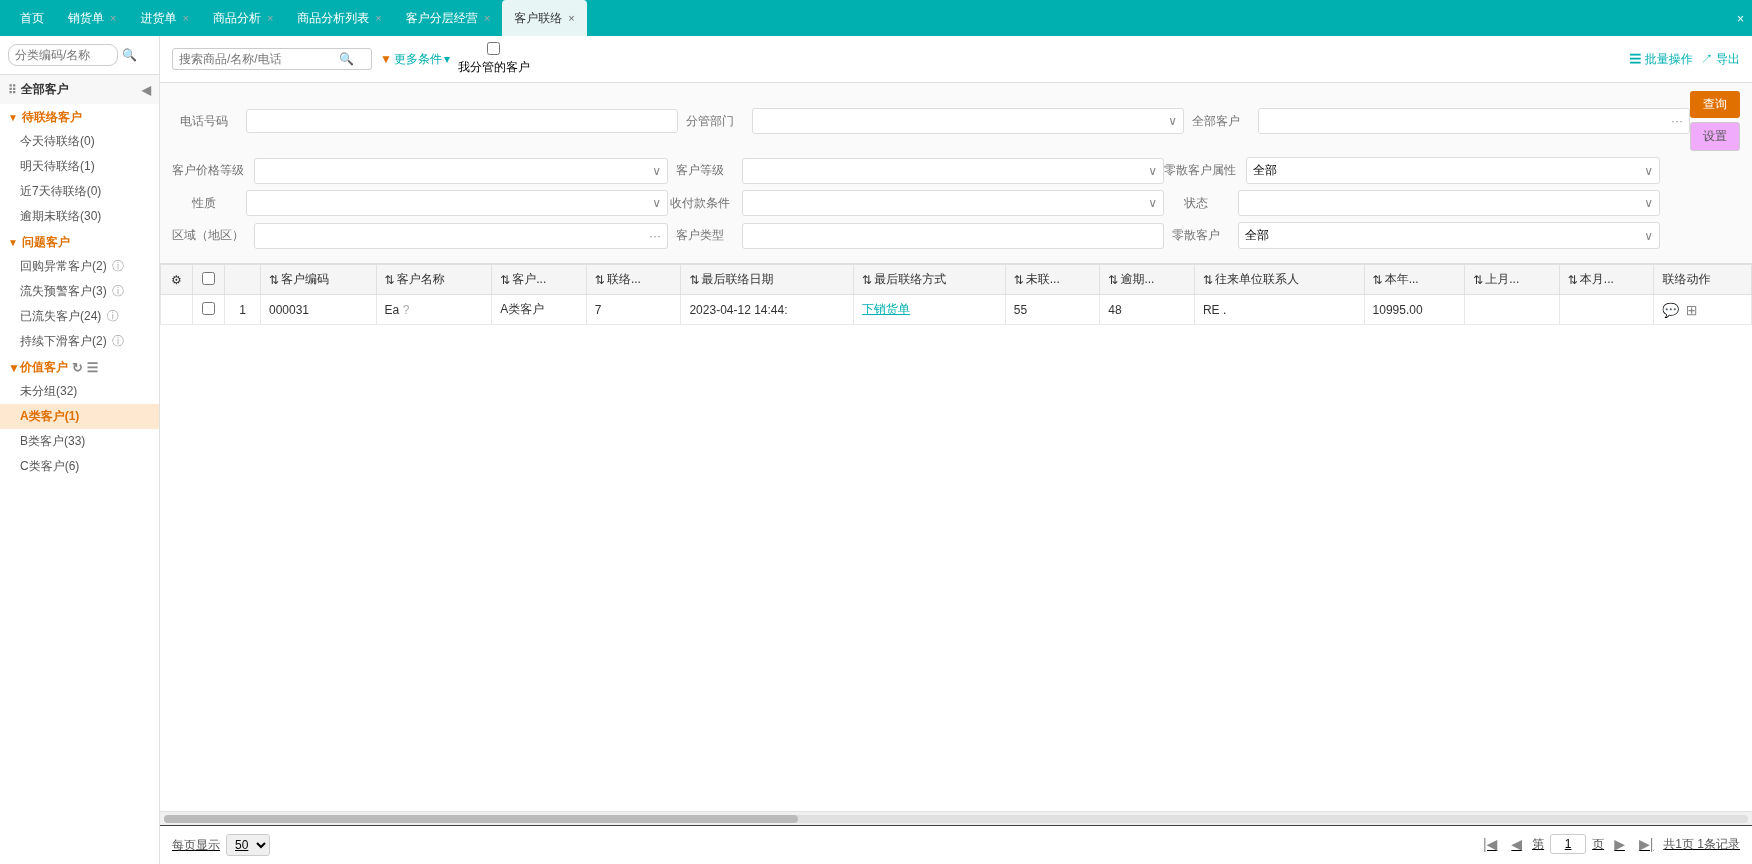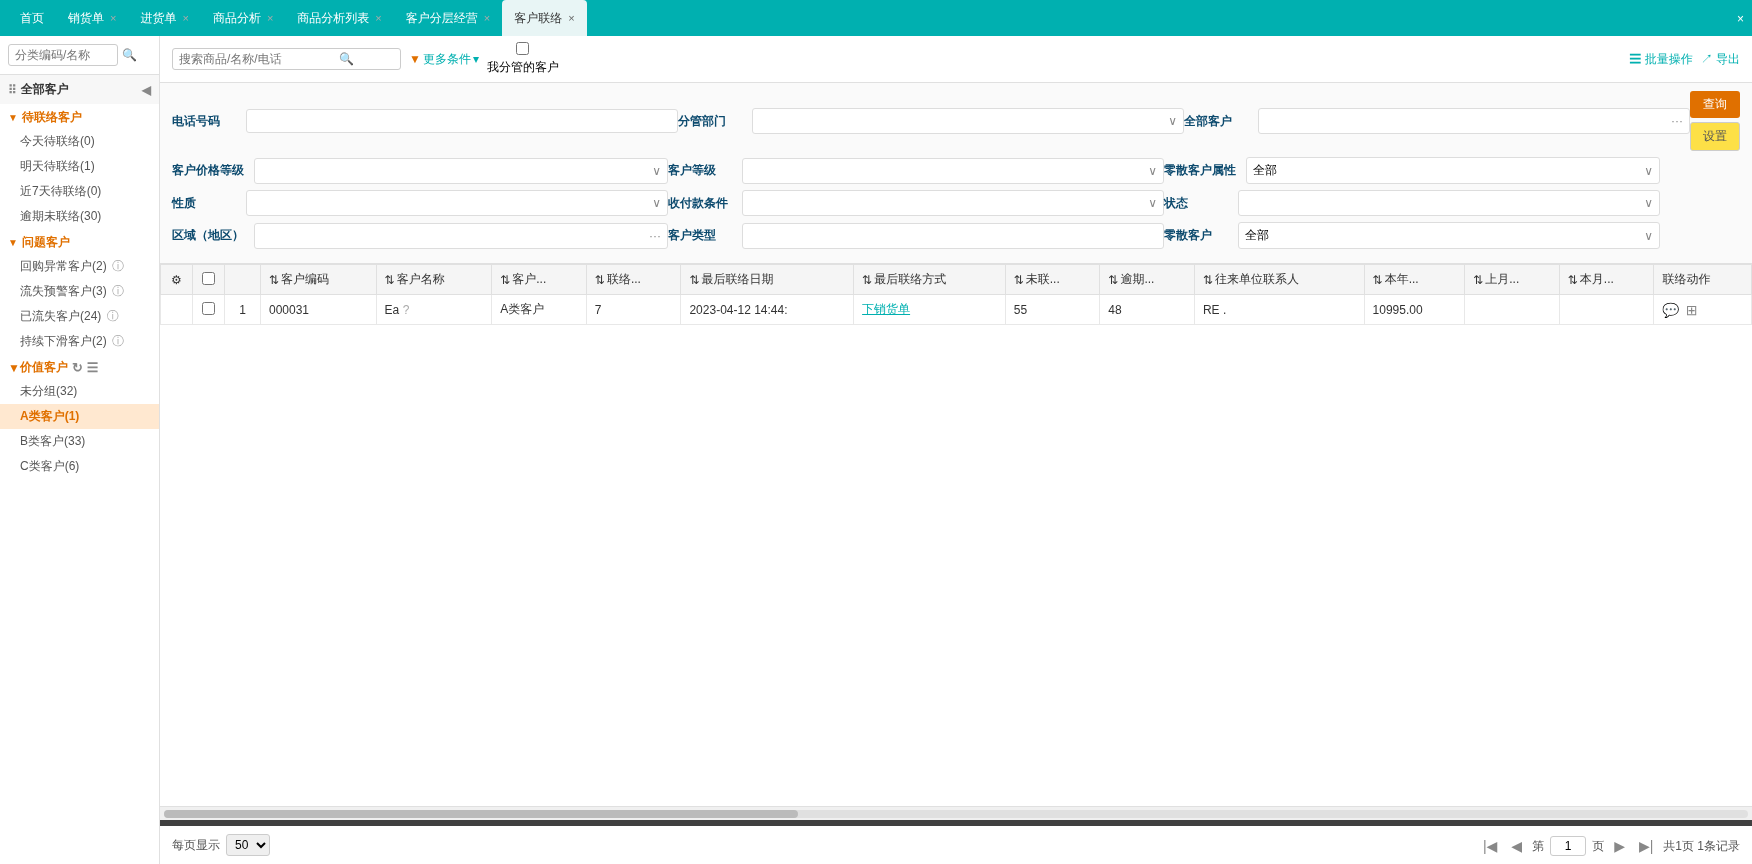--- a/index.html
+++ b/index.html
@@ -57,21 +57,21 @@
       flex-shrink: 0;
     }
     .sidebar-search {
       padding: 8px;
       border-bottom: 1px solid #e0e0e0;
       display: flex;
       align-items: center;
     }
     .sidebar-search input {
       border: 1px solid #ccc;
-      border-radius: 3px;
+      border-radius: 9px;
       padding: 3px 6px;
       width: 110px;
       outline: none;
     }
     .sidebar-search .search-icon {
       margin-left: 4px;
       color: #00b0b0;
       cursor: pointer;
     }
     .sidebar-section-header {
@@ -128,21 +128,21 @@
       display: flex;
       align-items: center;
       gap: 8px;
     }
     .filter-search {
       display: flex;
       align-items: center;
       border: 1px solid #ccc;
       border-radius: 3px;
       padding: 3px 6px;
-      width: 229px;
+      width: 200px;
     }
     .filter-search input {
       border: none;
       outline: none;
       width: 160px;
       font-size: 12px;
     }
     .filter-more {
       color: #00b0b0;
       cursor: pointer;
@@ -178,26 +178,25 @@
       margin-bottom: 6px;
       gap: 0;
     }
     .filter-cell {
       display: flex;
       align-items: center;
       flex: 1;
       gap: 4px;
     }
     .filter-label {
-      color: #0c4a6e;
+      color: #737373;
       white-space: nowrap;
       min-width: 70px;
-      text-align: left;
+      text-align: center;
       padding-right: 6px;
-      font-weight: bold;
     }
     .filter-input {
       flex: 1;
       border: 1px solid #ddd;
       border-radius: 3px;
       padding: 4px 6px;
       outline: none;
       background: white;
     }
     .filter-select {
@@ -220,21 +219,21 @@
     .btn-query {
       background: #e07000;
       color: white;
       border: none;
       border-radius: 3px;
       padding: 5px 3px;
       cursor: pointer;
       font-size: 12px;
     }
     .btn-setting {
-      background: #fde047;
+      background: #f0abfc;
       color: #555;
       border: 1px solid #ccc;
       border-radius: 3px;
       padding: 5px 12px;
       cursor: pointer;
       font-size: 12px;
     }
 
     
     .table-container {
@@ -265,25 +264,26 @@
       color: #333;
       white-space: nowrap;
     }
     .link-text { color: #00b0b0; text-decoration: underline; cursor: pointer; }
     .row-actions { display: flex; gap: 6px; align-items: center; }
     .row-action-icon { color: #888; cursor: pointer; font-size: 14px; }
 
     
     .table-footer {
       padding: 8px 12px;
-      border-top: 6px solid #404040;
-      display: flex;
-      align-items: flex-end;
+      border-top: 1px solid #404040;
+      display: flex;
+      align-items: flex-start;
       gap: 8px;
       background: white;
+      text-decoration: underline;
     }
     .footer-left { display: flex; align-items: center; gap: 6px; color: #555; }
     .footer-select {
       border: 1px solid #ccc;
       border-radius: 3px;
       padding: 2px 4px;
     }
     .footer-right { margin-left: auto; display: flex; align-items: center; gap: 6px; color: #555; }
     .page-btn { cursor: pointer; color: #888; font-size: 14px; padding: 2px 4px; }
     .page-input {

